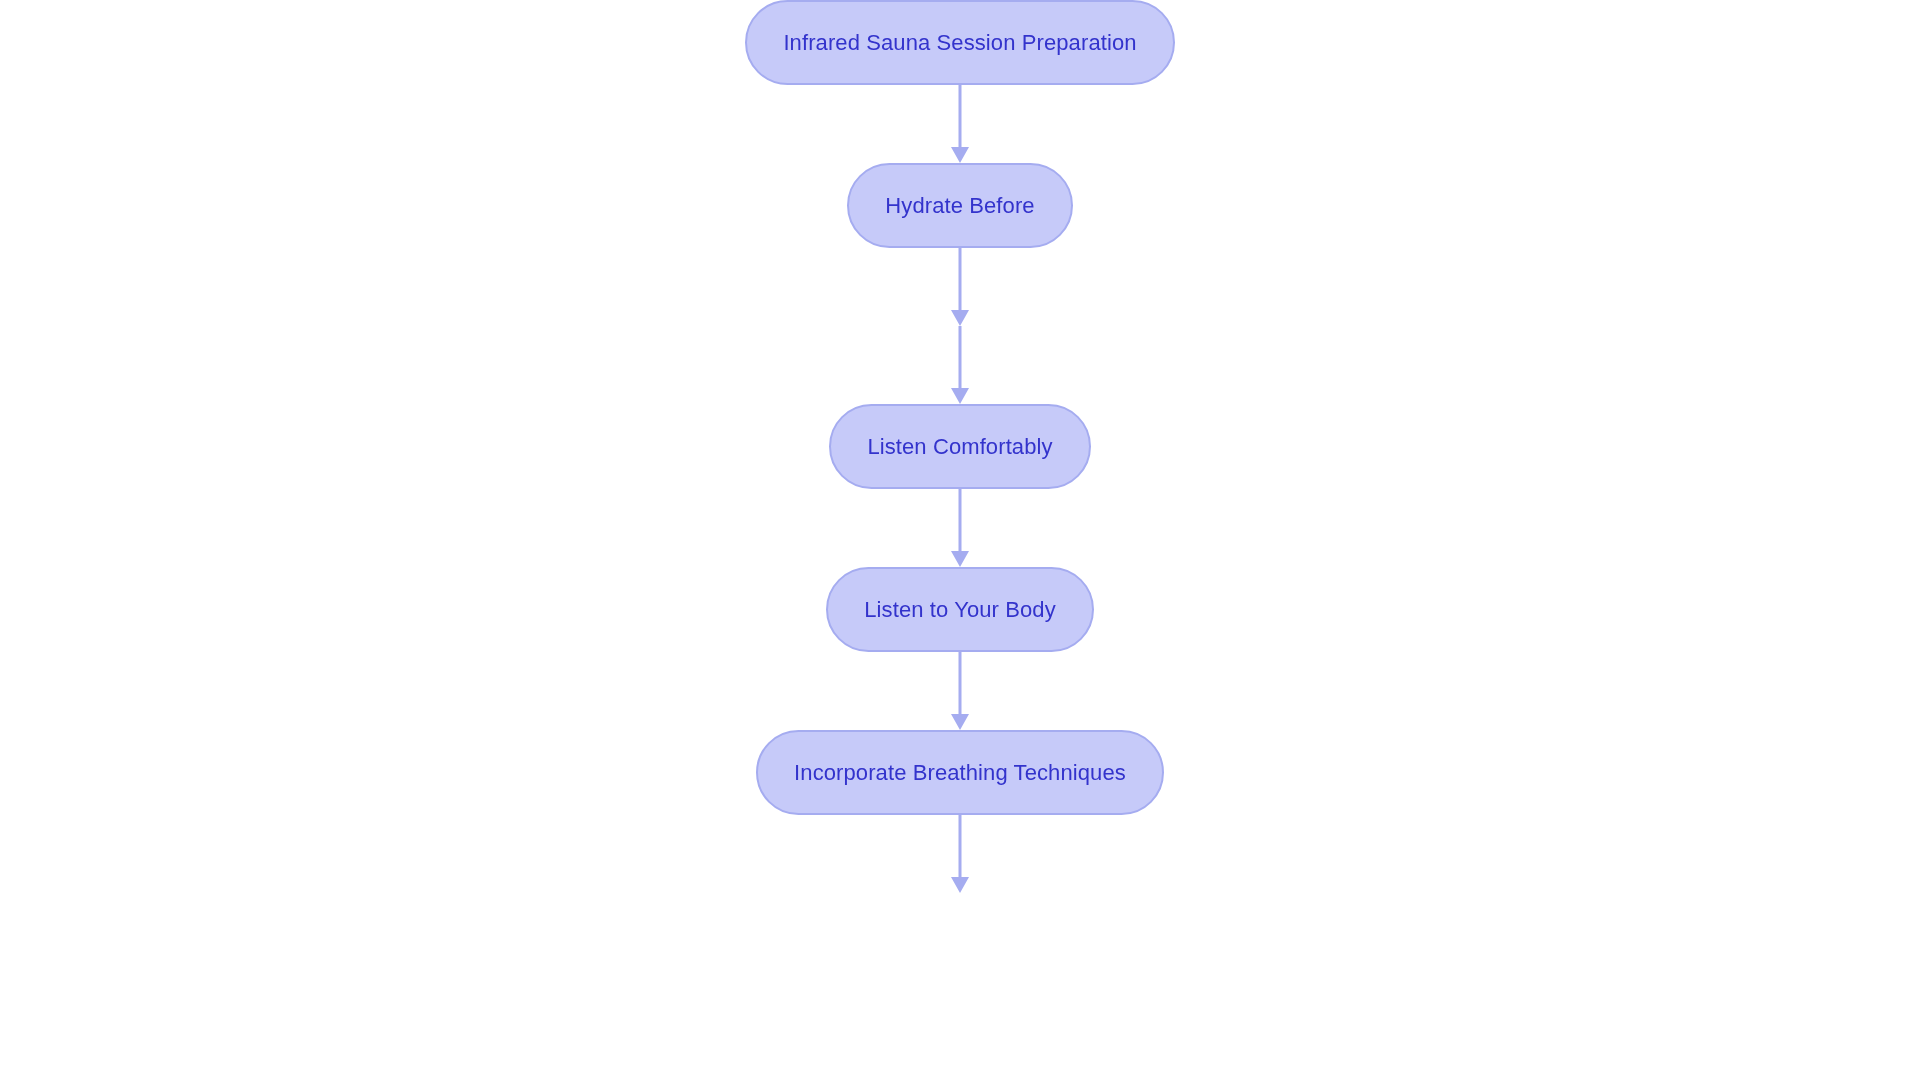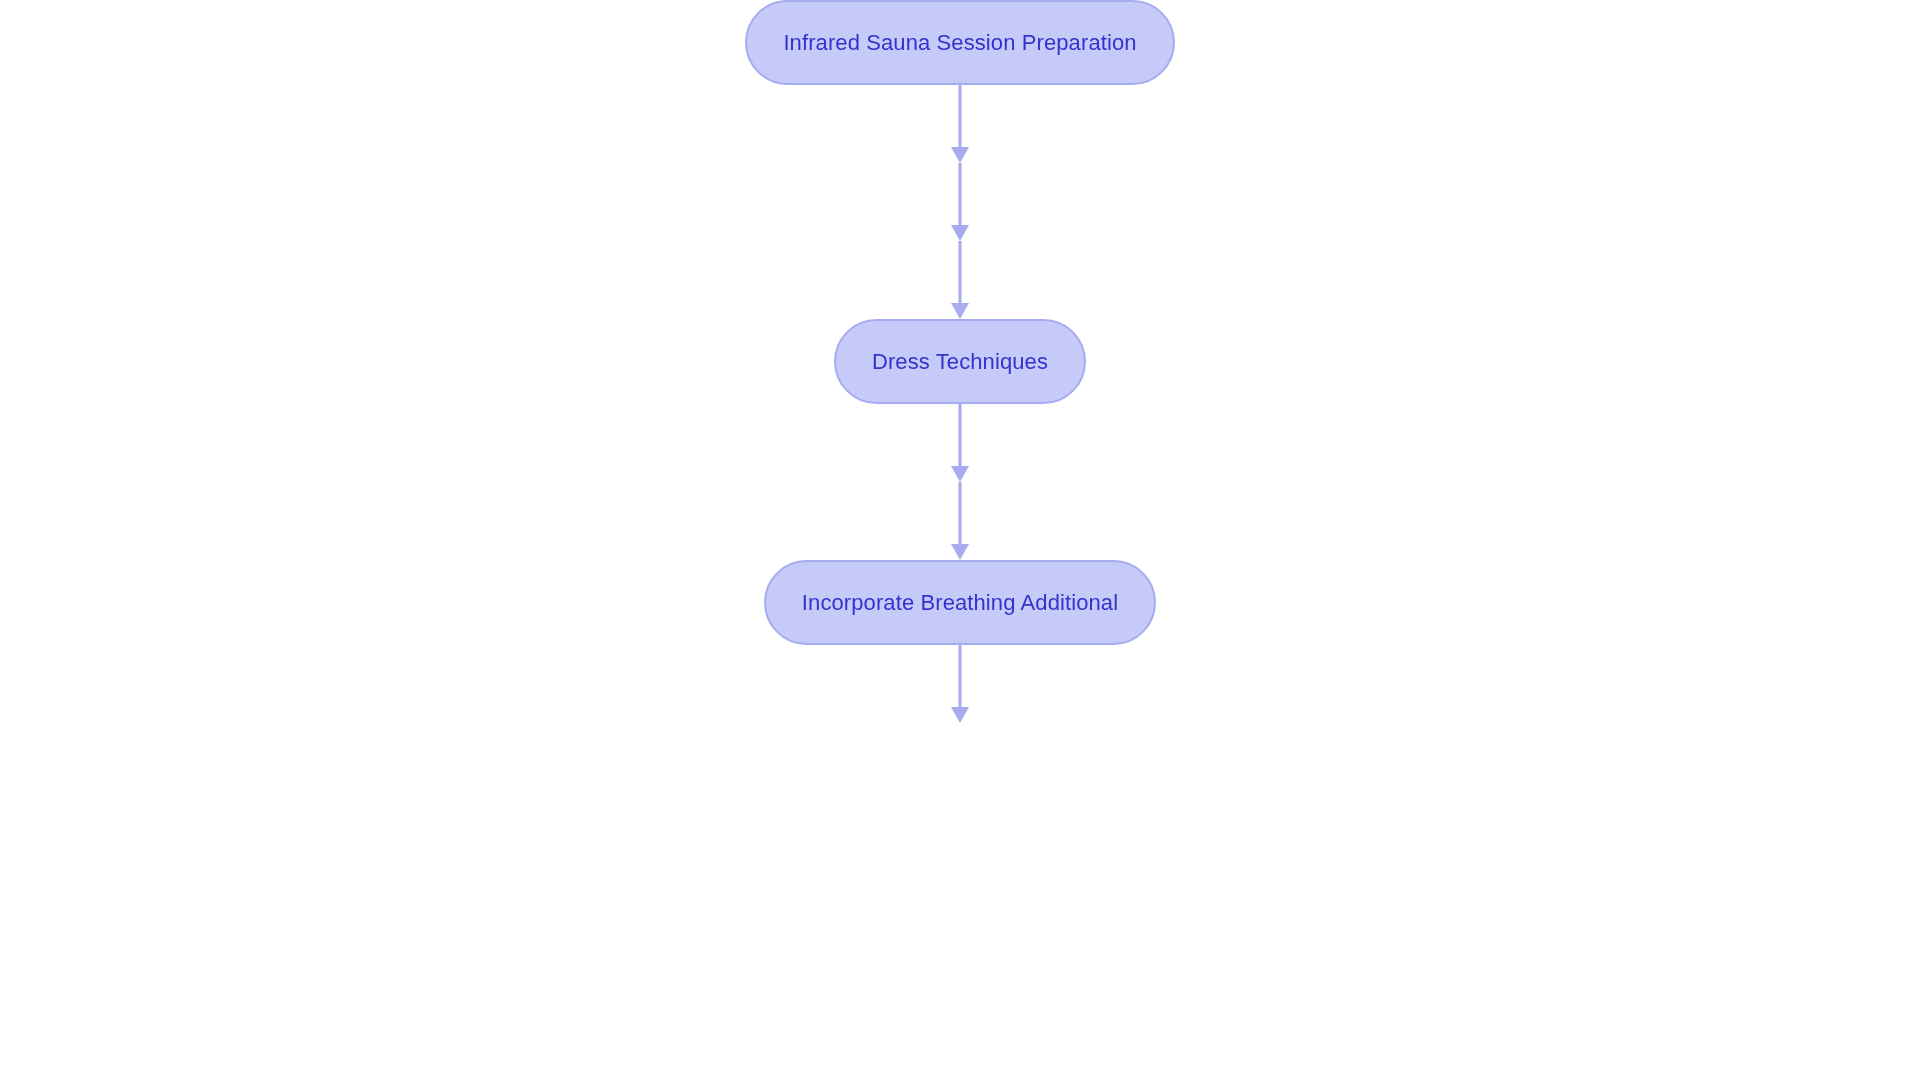--- a/index.html
+++ b/index.html
@@ -87,57 +87,63 @@
     <div class="node">Infrared Sauna Session Preparation</div>
   </div>
 
   <div class="flow-row">
     <div class="connector">
       <span class="stem"></span>
       <span class="head"></span>
     </div>
   </div>
 
-
   <div class="flow-row">
-    <div class="connector">
-      <span class="stem"></span>
-      <span class="head"></span>
-    </div>
-  </div>
-
-
-  <div class="flow-row">
-    <div class="connector">
-      <span class="stem"></span>
-      <span class="head"></span>
-    </div>
-  </div>
-
-  <div class="flow-row">
-    <div class="node">Dress Techniques</div>
+    <div class="node">Hydrate Before</div>
   </div>
 
   <div class="flow-row">
     <div class="connector">
       <span class="stem"></span>
       <span class="head"></span>
     </div>
   </div>
 
 
   <div class="flow-row">
     <div class="connector">
       <span class="stem"></span>
       <span class="head"></span>
     </div>
   </div>
 
   <div class="flow-row">
-    <div class="node">Incorporate Breathing Additional</div>
+    <div class="node">Listen Comfortably</div>
+  </div>
+
+  <div class="flow-row">
+    <div class="connector">
+      <span class="stem"></span>
+      <span class="head"></span>
+    </div>
+  </div>
+
+  <div class="flow-row">
+    <div class="node">Listen to Your Body</div>
+  </div>
+
+  <div class="flow-row">
+    <div class="connector">
+      <span class="stem"></span>
+      <span class="head"></span>
+    </div>
+  </div>
+
+  <div class="flow-row">
+    <div class="node">Incorporate Breathing Techniques</div>
   </div>
 
   <div class="flow-row">
     <div class="connector">
       <span class="stem"></span>
       <span class="head"></span>
     </div>
   </div>
 
 

